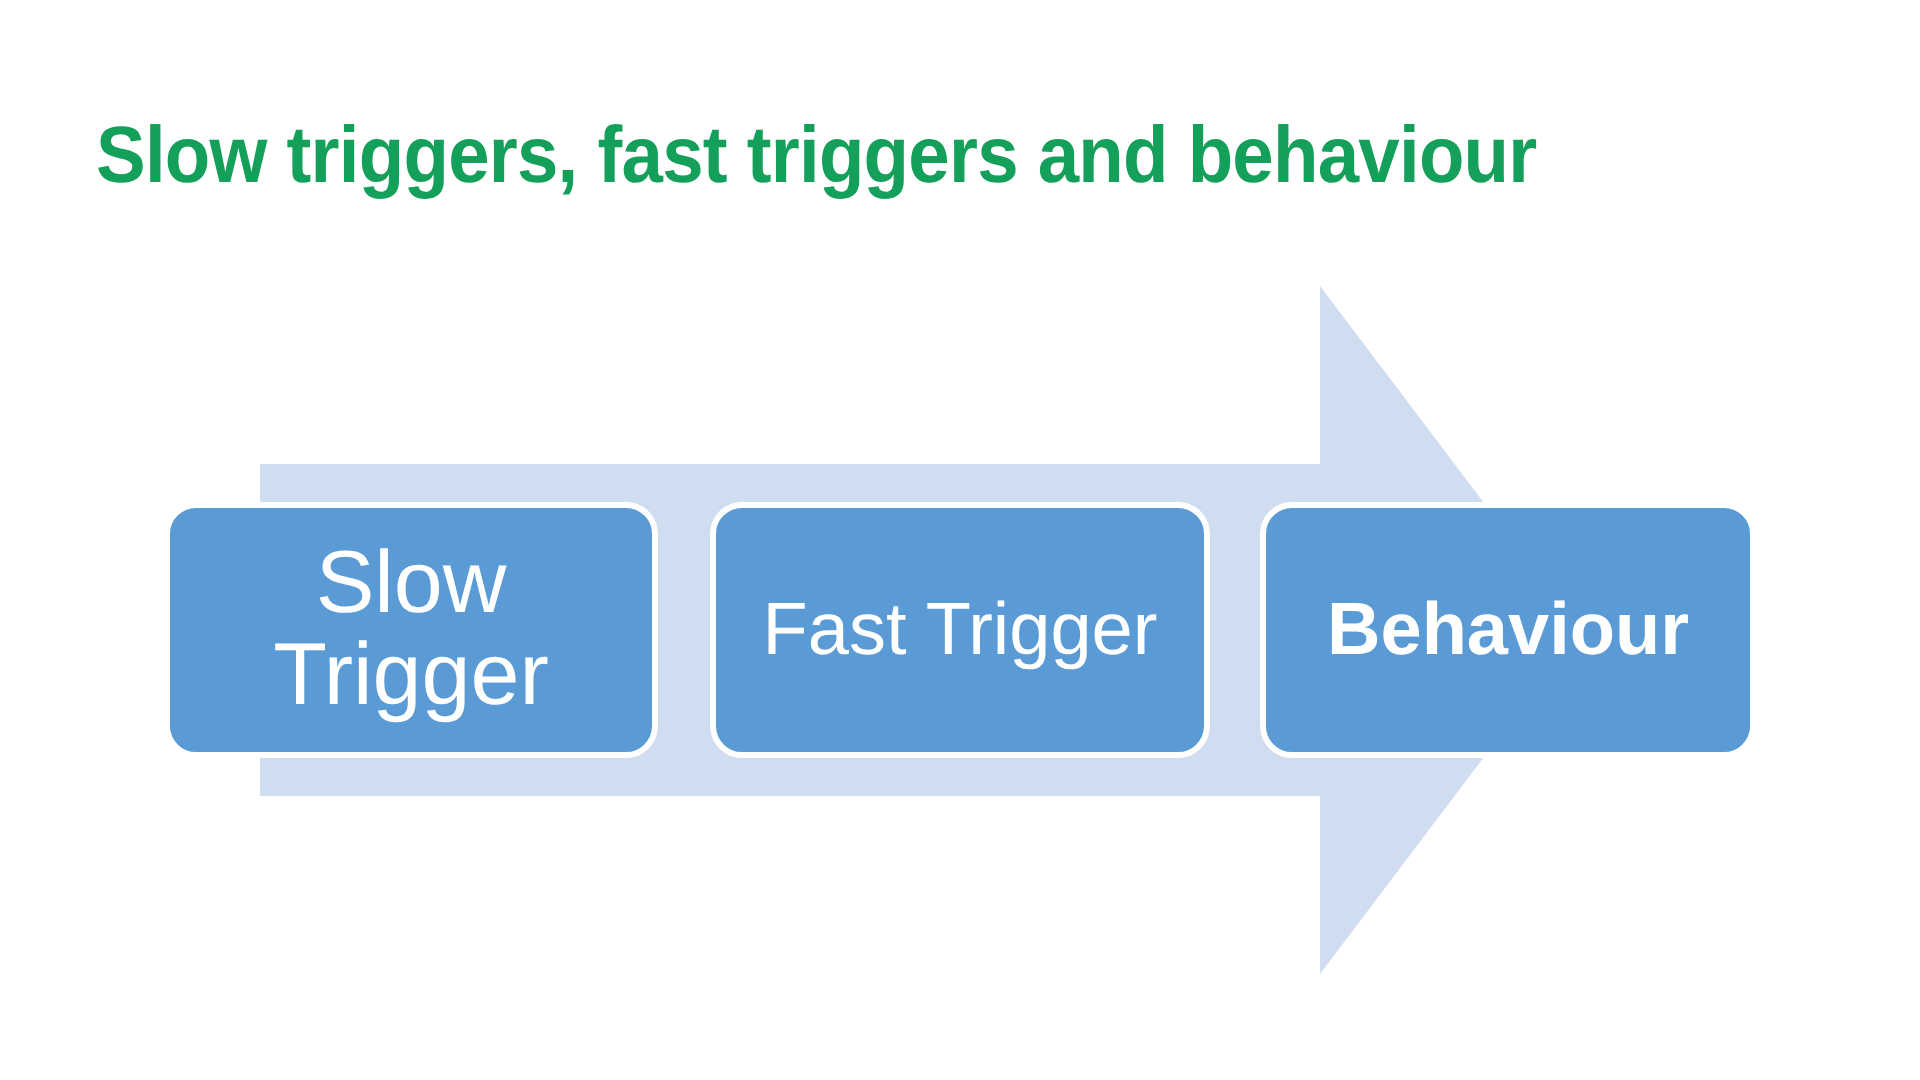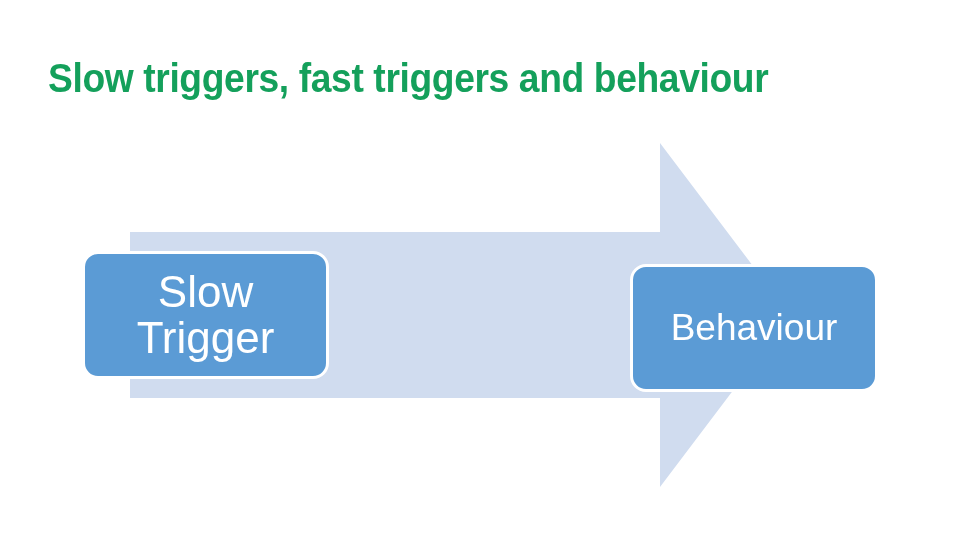--- a/index.html
+++ b/index.html
@@ -68,23 +68,24 @@
     font-size: 44px;
   }
   #box-1 {
     left: 355px;
     top: 251px;
     width: 250px;
     height: 128px;
   }
   #box-2 {
     left: 630px;
-    top: 264px;
+    top: 251px;
     width: 248px;
     height: 128px;
+    font-weight: bold;
   }
   .proc-label {
     display: block;
     white-space: pre-line;
   }
 </style>
 </head>
 <body>
 
 <div id="slide">
@@ -93,18 +94,21 @@
 
   <svg id="arrow-layer" viewBox="0 0 960 540" aria-hidden="true">
     <polygon fill="#D0DCEF" points="130,232 660,232 660,143 790,315 660,487 660,398 130,398"></polygon>
   </svg>
 
   <div class="proc-box" id="box-0">
     <span class="proc-label">Slow
 Trigger</span>
   </div>
 
+  <div class="proc-box" id="box-1">
+    <span class="proc-label">Fast Trigger</span>
+  </div>
 
   <div class="proc-box" id="box-2">
     <span class="proc-label">Behaviour</span>
   </div>
 
 </div>
 
 </body></html>

